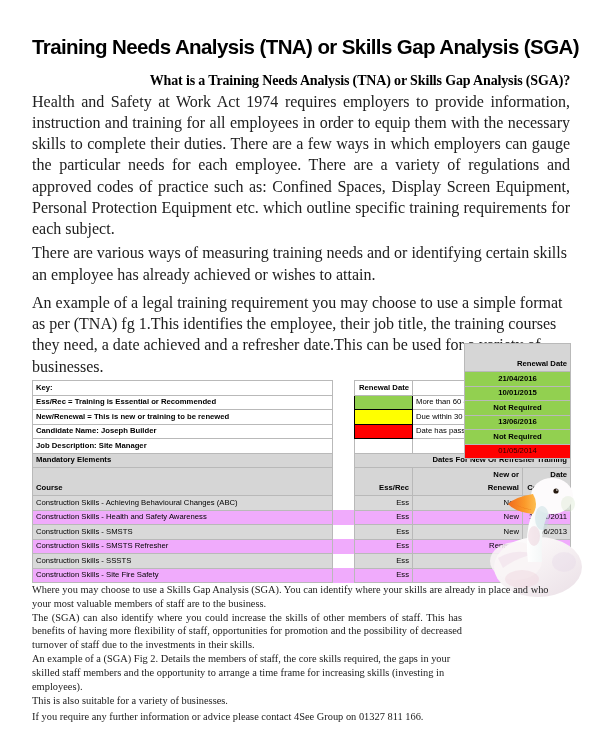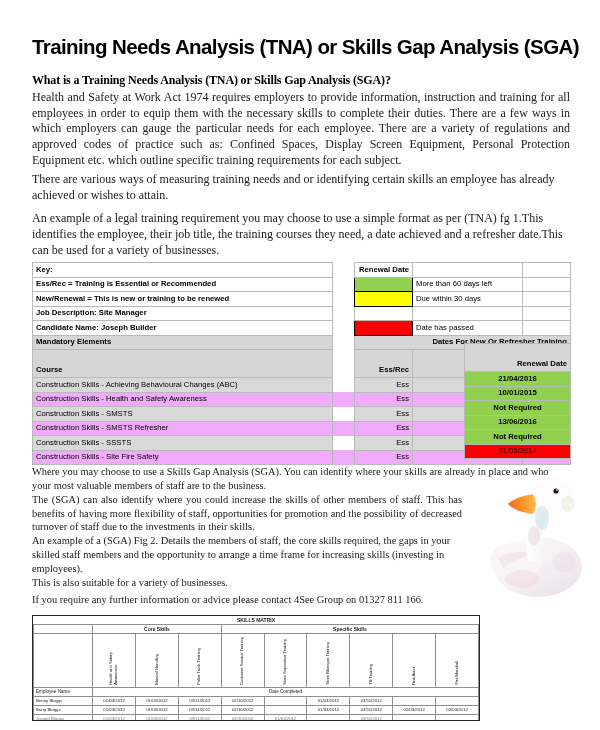--- a/index.html
+++ b/index.html
@@ -29,29 +29,30 @@
     font-size: 20.5px;
     letter-spacing: -0.6px;
     line-height: 1.1;
     margin: 0 0 14px 0;
     color: #000;
     white-space: nowrap;
   }
   .sub-head {
     font-family: "Liberation Serif", serif;
     font-weight: bold;
-    font-size: 12px;
+    font-size: 14px;
     margin: 0 0 2px 0;
     letter-spacing: -0.15px;
     color: #000;
+    text-align: right;
   }
 
   
   .para {
-    font-size: 12px;
+    font-size: 16px;
     line-height: 1.33;
     margin: 0;
     color: #202020;
   }
   .para.justify { text-align: justify; }
   .para.gap { margin-top: 7px; }
   .para.gap-sm { margin-top: 3px; }
 
   .fig-label {
     font-size: 8.4px;
@@ -203,31 +204,31 @@
         <td></td>
       </tr>
       <tr>
         <td class="b">New/Renewal =  This is new or training to be renewed</td>
         <td class="noborder"></td>
         <td class="swatch sw-yellow"></td>
         <td>Due within 30 days</td>
         <td></td>
       </tr>
       <tr>
-        <td class="b">Job Description: Site Manager</td>
-        <td class="noborder"></td>
-        <td></td>
-        <td></td>
-        <td></td>
-      </tr>
-      <tr>
         <td class="b">Candidate Name: Joseph Builder</td>
         <td class="noborder"></td>
         <td class="swatch sw-red"></td>
         <td>Date has passed</td>
+        <td></td>
+      </tr>
+      <tr>
+        <td class="b">Job Description: Site Manager</td>
+        <td class="noborder"></td>
+        <td></td>
+        <td></td>
         <td></td>
       </tr>
 
       <tr class="hdr-grey thick-top">
         <td>Mandatory Elements</td>
         <td class="noborder" style="background:#fff"></td>
         <td class="ctr" colspan="3">Dates For New Or Refresher Training</td>
       </tr>
 
       <tr class="hdr-grey">

